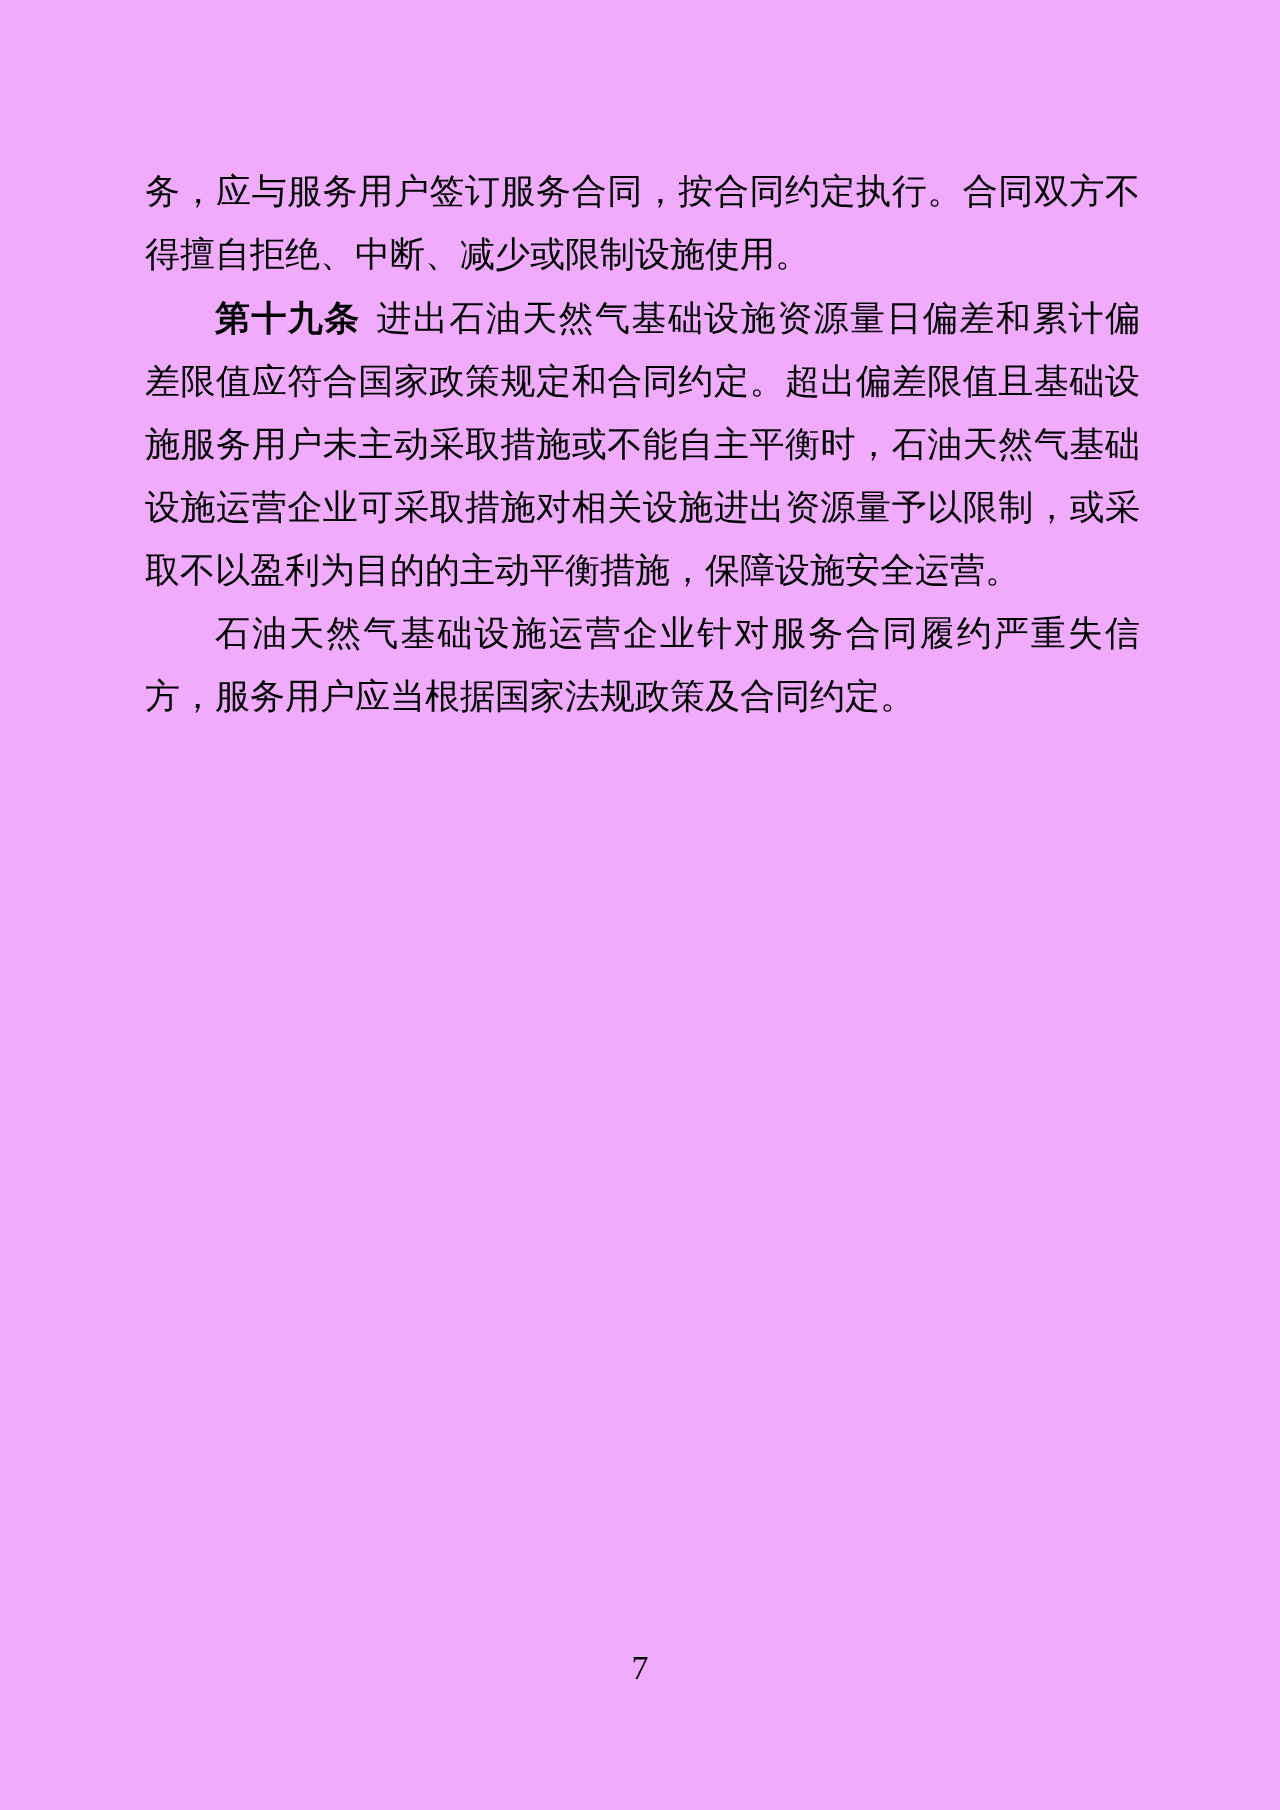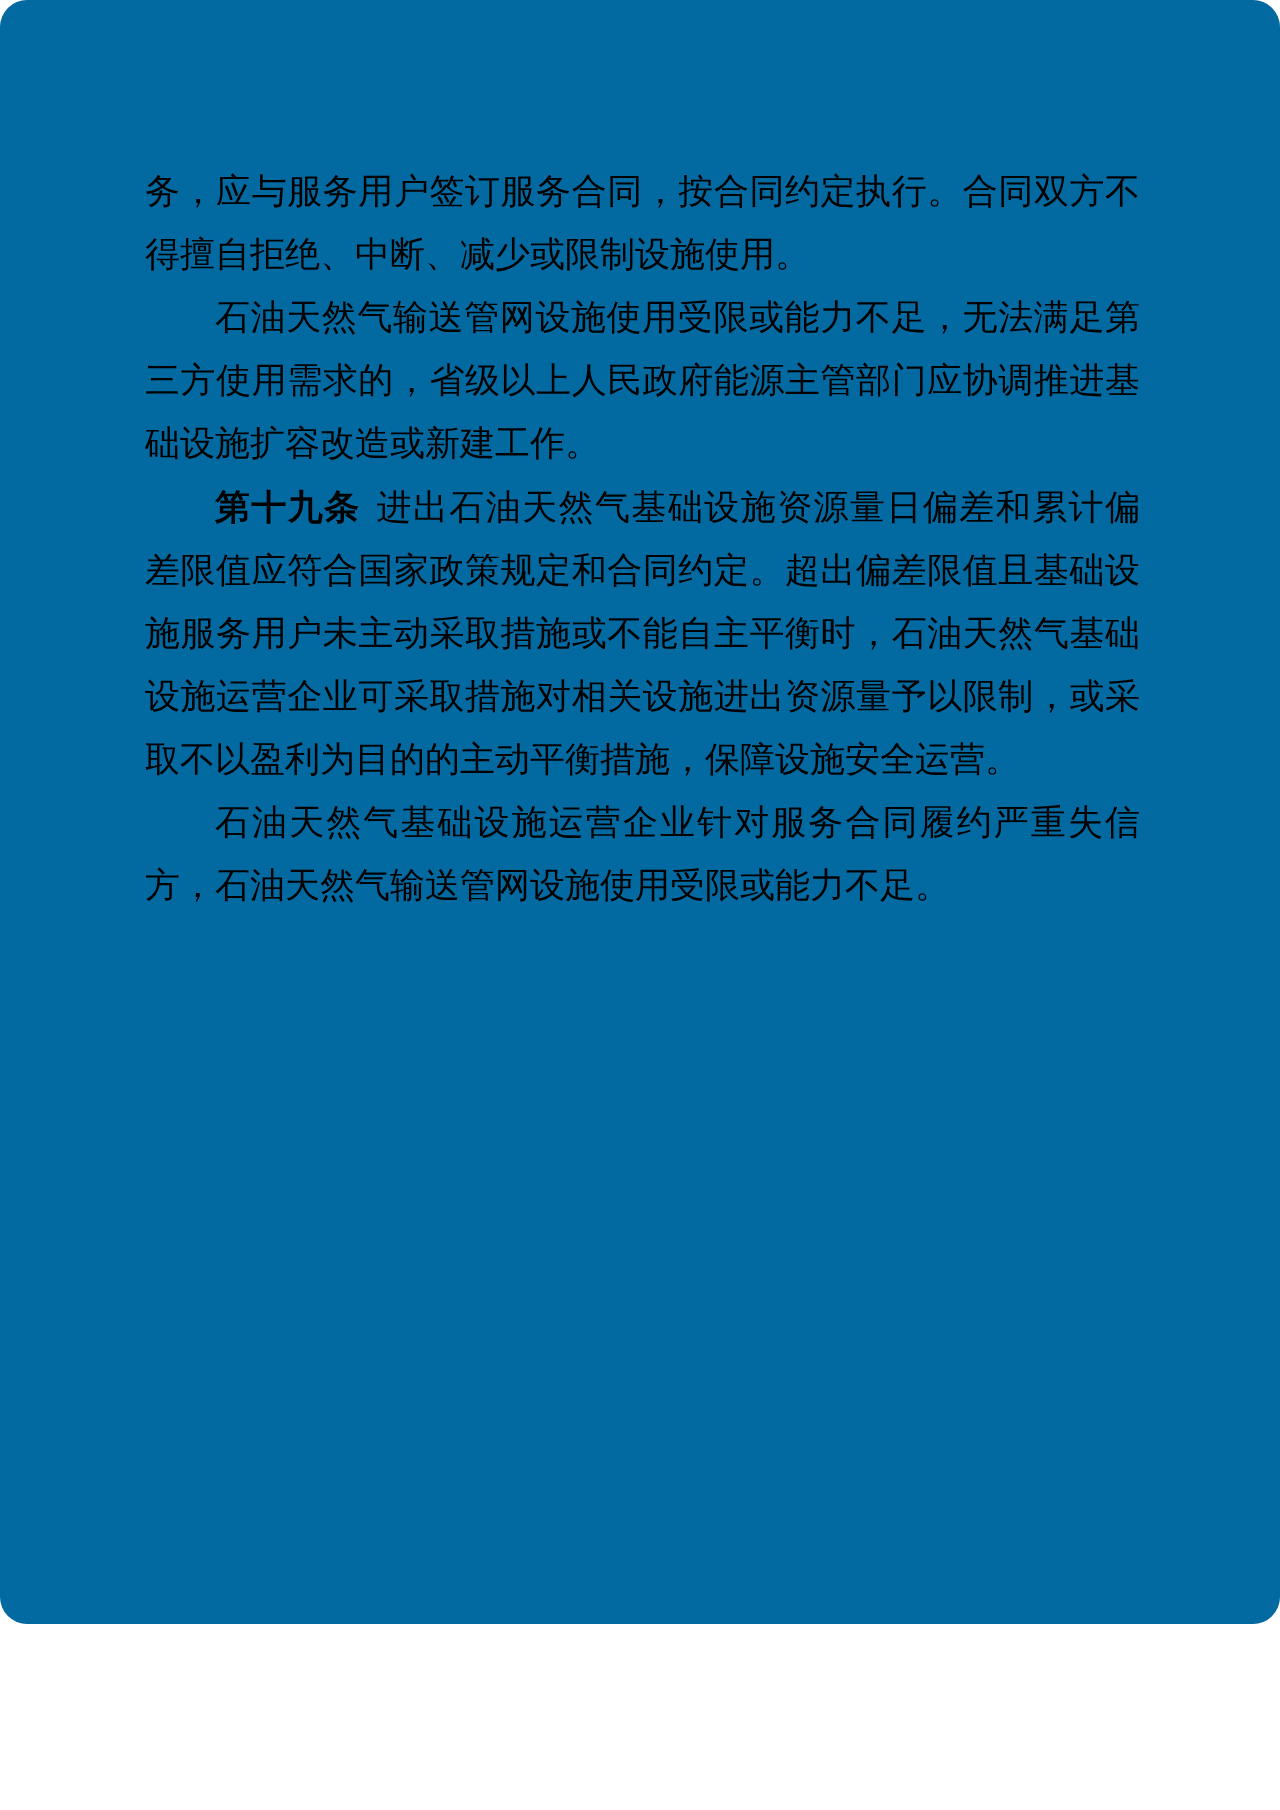--- a/index.html
+++ b/index.html
@@ -3,26 +3,25 @@
 <meta charset="utf-8">
 <style>
   html, body {
     margin: 0;
     padding: 0;
     background: #ffffff;
   }
   .page {
     position: relative;
     width: 1280px;
-    height: 1624px;
-    background: #0369a1;
+    height: 1810px;
+    background: #f0abfc;
     overflow: hidden;
     font-family: "Liberation Serif", "DejaVu Serif", serif;
     color: #000000;
-    border-radius: 27px;
   }
   .content {
     position: absolute;
     top: 160px;
     left: 145px;
     width: 995px;
     font-size: 35px;
     line-height: 63px;
     text-align: justify;
     text-justify: inter-ideograph;
@@ -49,18 +48,17 @@
     line-height: 40px;
     color: #000000;
   }
 </style>
 </head>
 <body>
 
 <div class="page">
   <div class="content" id="document-body">
       <p class="para"><span class="run">务，应与服务用户签订服务合同，按合同约定执行。合同双方不得擅自拒绝、中断、减少或限制设施使用。</span></p>
-      <p class="para indent"><span class="run">石油天然气输送管网设施使用受限或能力不足，无法满足第三方使用需求的，省级以上人民政府能源主管部门应协调推进基础设施扩容改造或新建工作。</span></p>
       <p class="para indent"><span class="article-no">第十九条</span><span class="run">进出石油天然气基础设施资源量日偏差和累计偏差限值应符合国家政策规定和合同约定。超出偏差限值且基础设施服务用户未主动采取措施或不能自主平衡时，石油天然气基础设施运营企业可采取措施对相关设施进出资源量予以限制，或采取不以盈利为目的的主动平衡措施，保障设施安全运营。</span></p>
-      <p class="para indent"><span class="run">石油天然气基础设施运营企业针对服务合同履约严重失信方，石油天然气输送管网设施使用受限或能力不足。</span></p>
+      <p class="para indent"><span class="run">石油天然气基础设施运营企业针对服务合同履约严重失信方，服务用户应当根据国家法规政策及合同约定。</span></p>
     </div>
   <div class="page-number">7</div>
 </div>
 
 </body></html>

